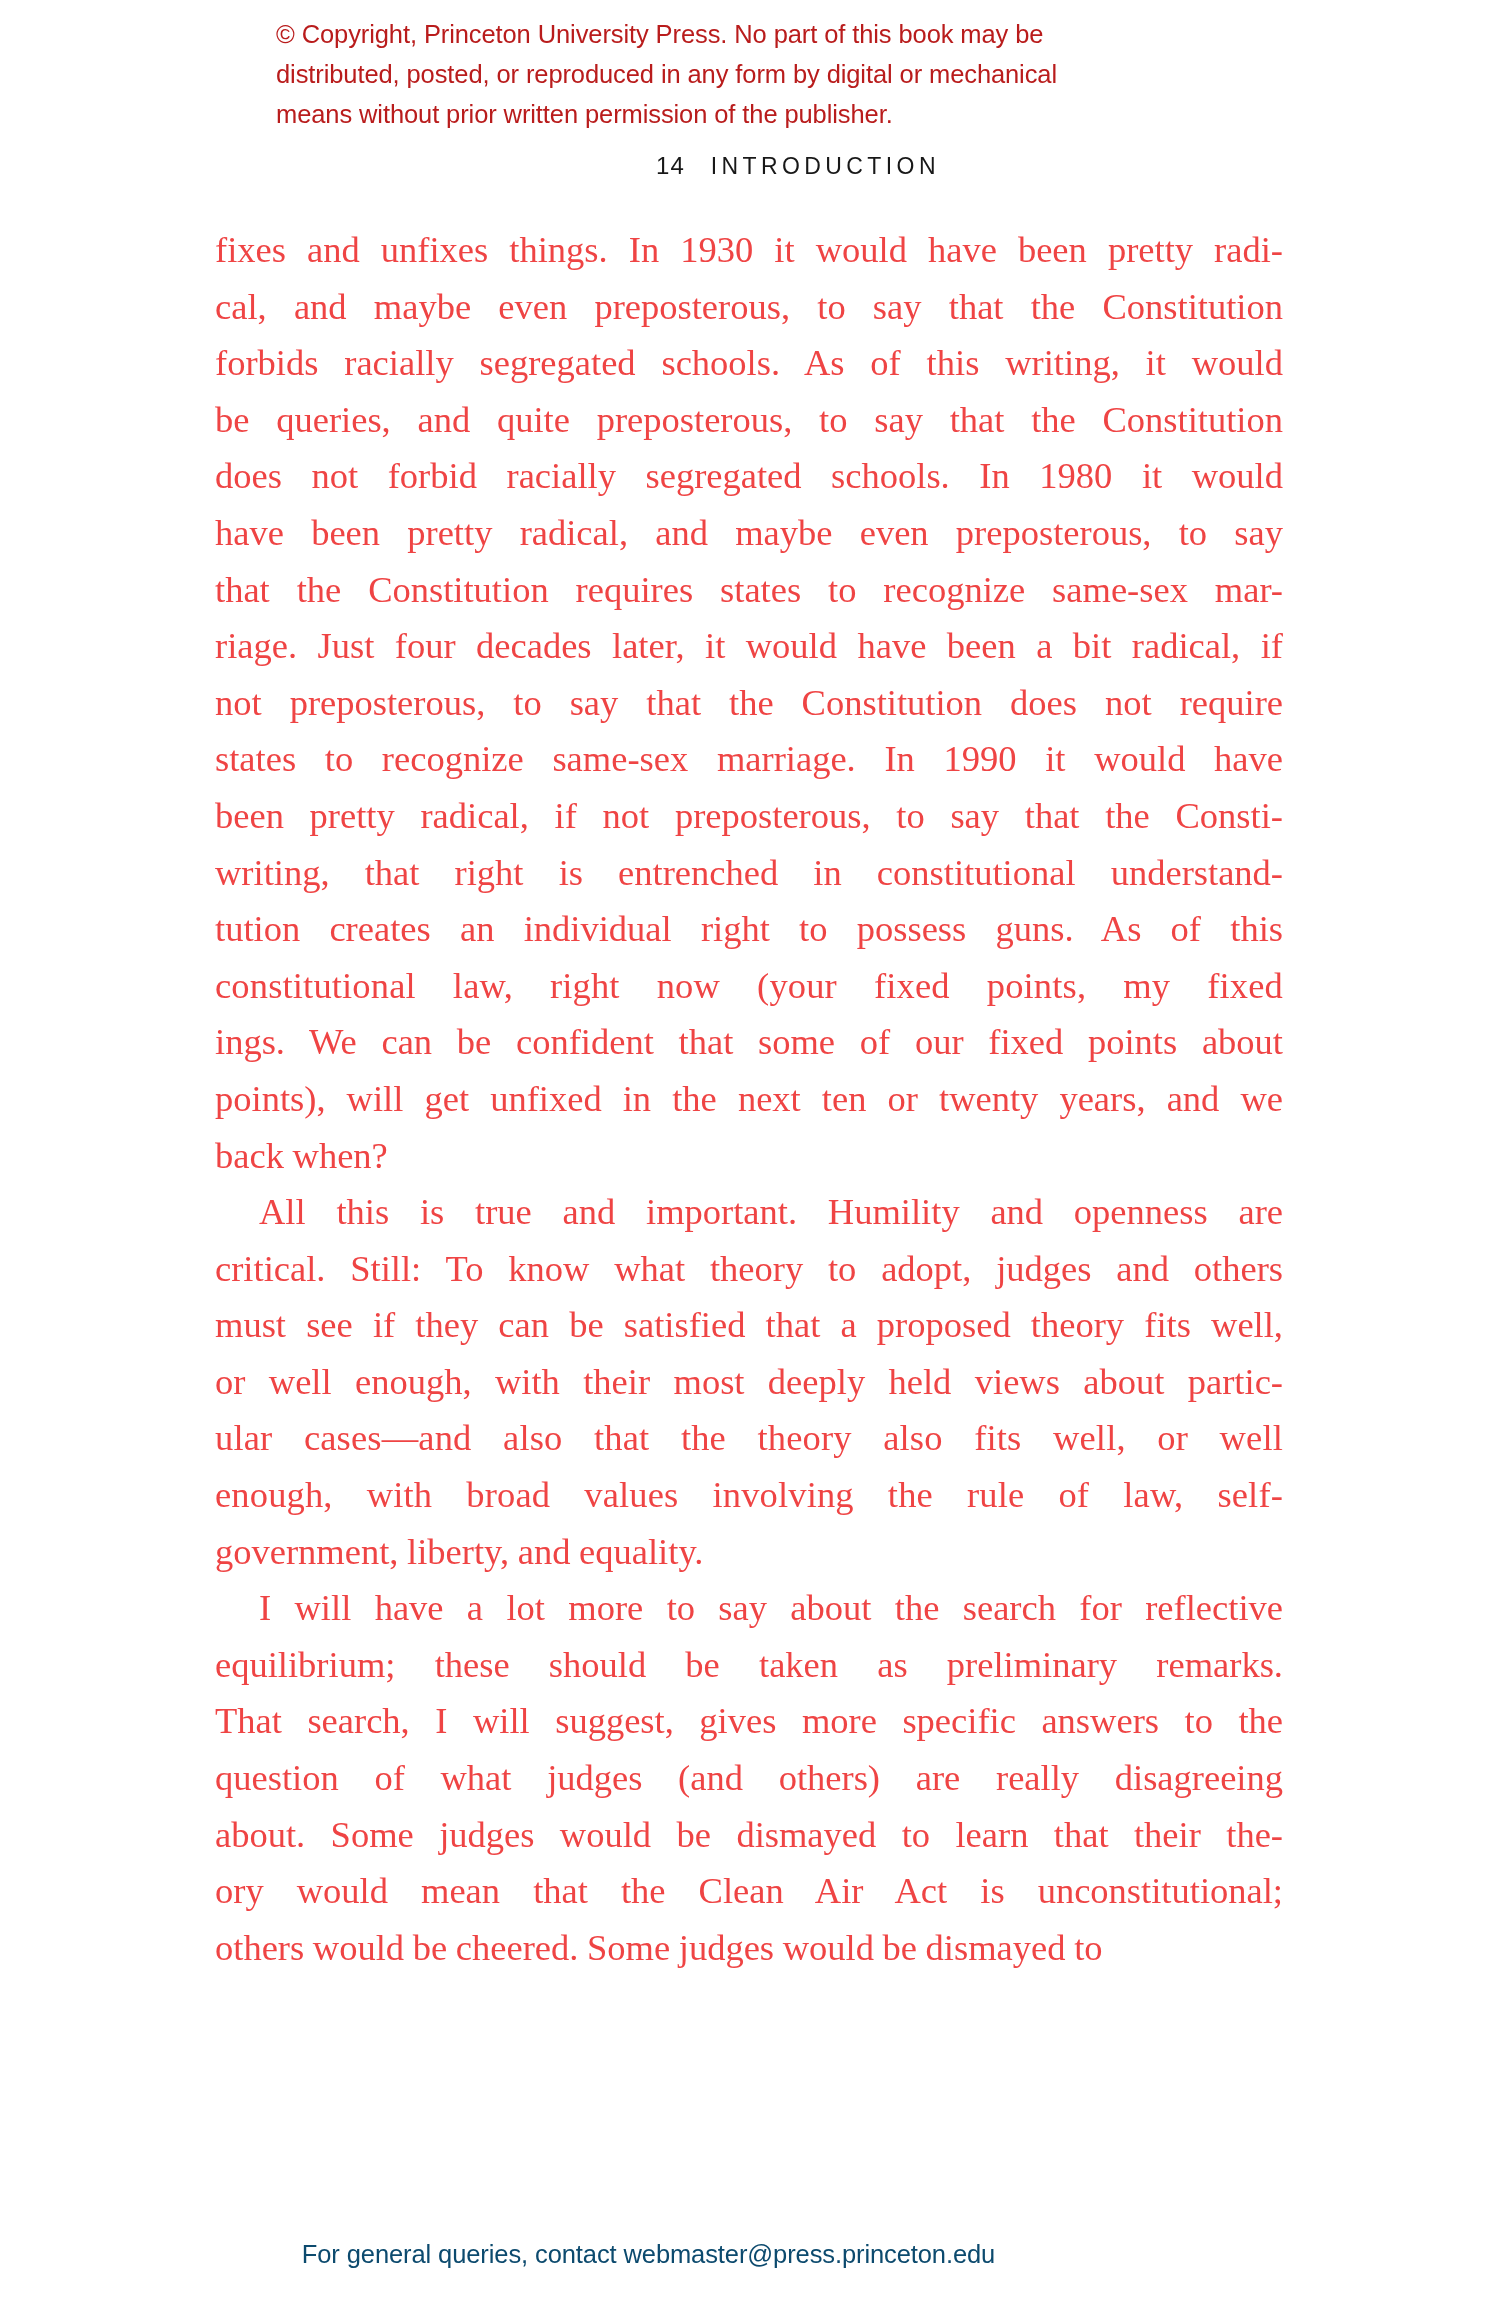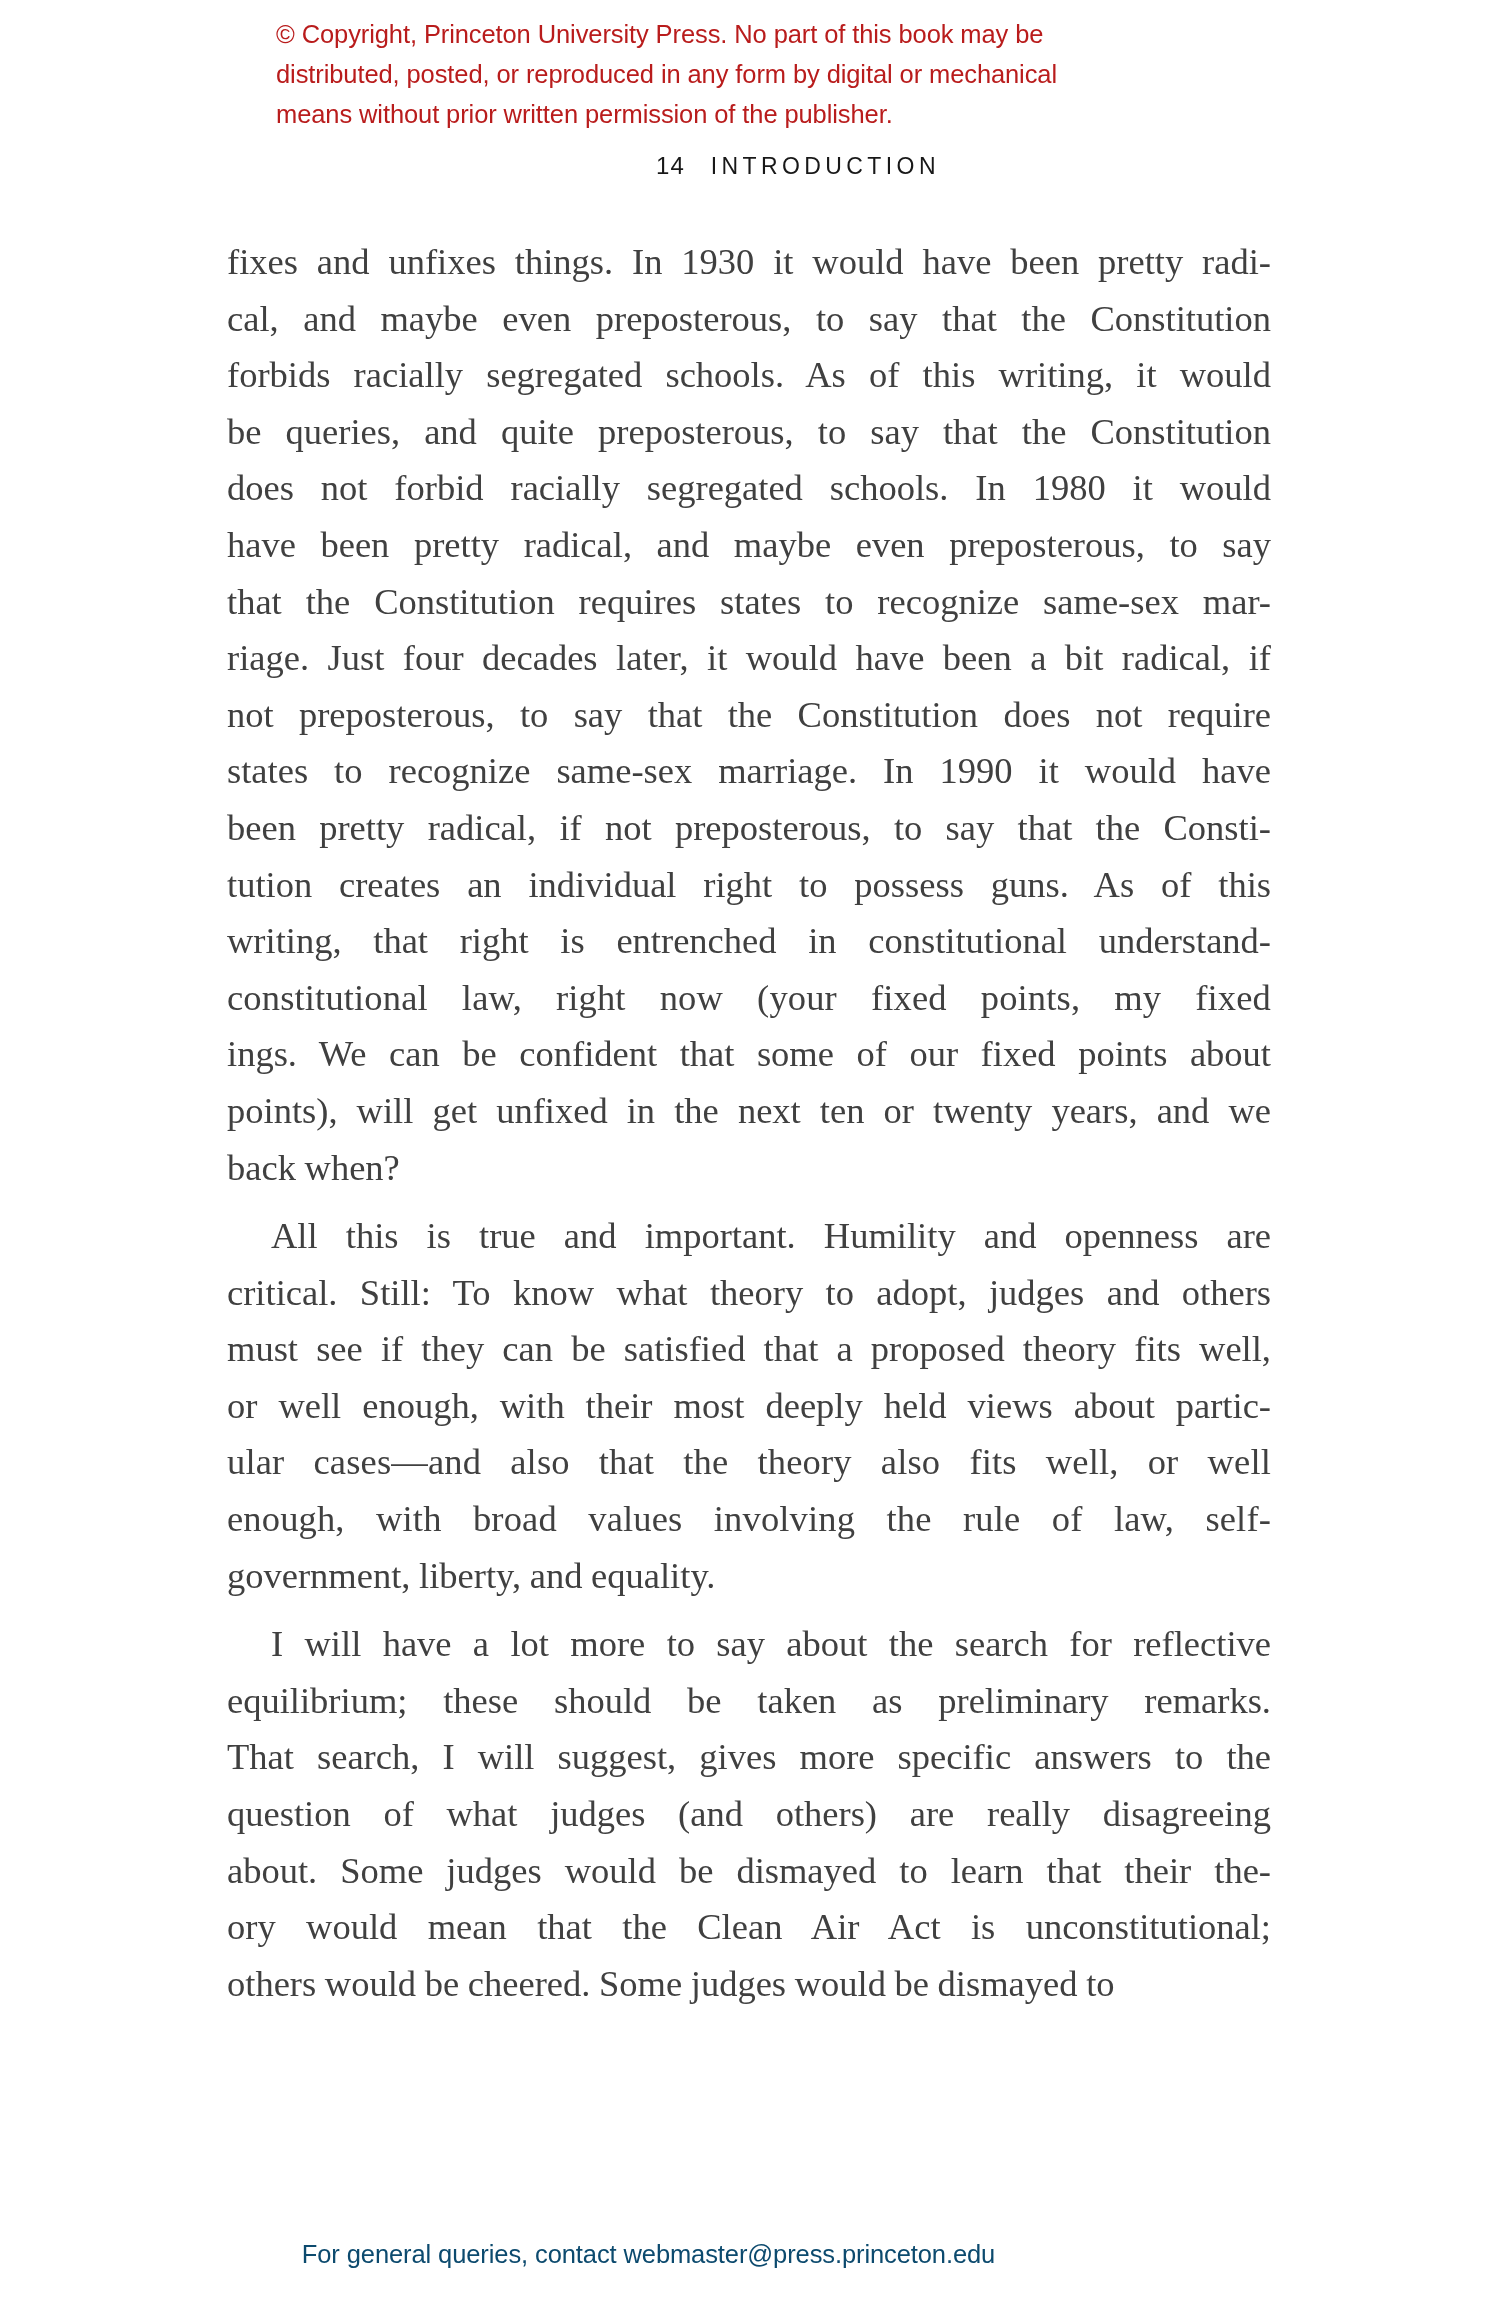--- a/index.html
+++ b/index.html
@@ -56,26 +56,26 @@
   }
 
   
   .text-block {
     position: absolute;
     left: 215px;
     top: 222px;
     width: 1068px;
   }
   .para {
-    margin: 12px;
+    margin: 0;
     font-size: 36.5px;
     line-height: 56.6px;
     text-align: justify;
     text-justify: inter-word;
-    color: #404040;
+    color: #ef4444;
     -webkit-hyphens: none;
     hyphens: none;
     word-spacing: -0.5px;
   }
   
   .line {
     display: block;
     text-align: justify;
     text-align-last: justify;
     white-space: nowrap;
@@ -121,22 +121,22 @@
     <span class="line">cal, and maybe even preposterous, to say that the Constitution</span>
     <span class="line">forbids racially segregated schools. As of this writing, it would</span>
     <span class="line">be queries, and quite preposterous, to say that the Constitution</span>
     <span class="line">does not forbid racially segregated schools. In 1980 it would</span>
     <span class="line">have been pretty radical, and maybe even preposterous, to say</span>
     <span class="line">that the Constitution requires states to recognize same-sex mar-</span>
     <span class="line">riage. Just four decades later, it would have been a bit radical, if</span>
     <span class="line">not preposterous, to say that the Constitution does not require</span>
     <span class="line">states to recognize same-sex marriage. In 1990 it would have</span>
     <span class="line">been pretty radical, if not preposterous, to say that the Consti-</span>
+    <span class="line">writing, that right is entrenched in constitutional understand-</span>
     <span class="line">tution creates an individual right to possess guns. As of this</span>
-    <span class="line">writing, that right is entrenched in constitutional understand-</span>
     <span class="line loose">constitutional law, right now (your fixed points, my fixed</span>
     <span class="line">ings. We can be confident that some of our fixed points about</span>
     <span class="line">points), will get unfixed in the next ten or twenty years, and we</span>
     <span class="line last">back when?</span>
   </p>
 
   <p class="para">
     <span class="line indent">All this is true and important. Humility and openness are</span>
     <span class="line">critical. Still: To know what theory to adopt, judges and others</span>
     <span class="line">must see if they can be satisfied that a proposed theory fits well,</span>

